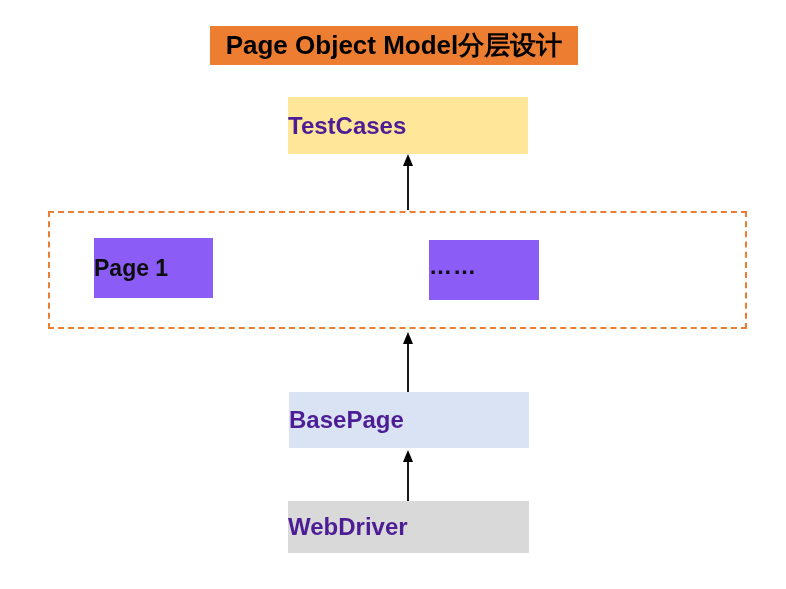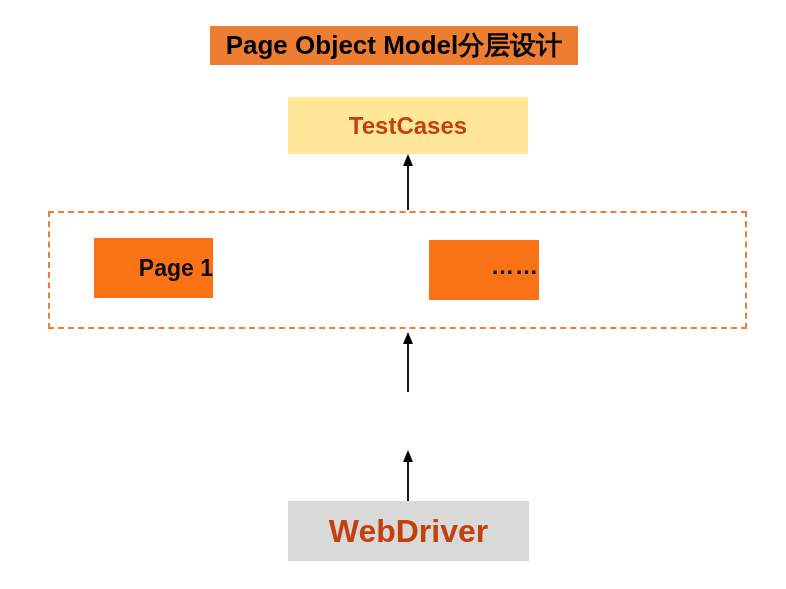--- a/index.html
+++ b/index.html
@@ -27,22 +27,22 @@
     justify-content: center;
     color: #000000;
     font-size: 26px;
     font-weight: bold;
     white-space: nowrap;
   }
   .node {
     position: absolute;
     display: flex;
     align-items: center;
-    justify-content: center;
-    color: #c2410c;
+    justify-content: flex-start;
+    color: #4c1d95;
     font-weight: bold;
   }
   .node-testcases {
     left: 288px;
     top: 97px;
     width: 240px;
     height: 57px;
     background: #FFE699;
     font-size: 24px;
   }
@@ -52,22 +52,22 @@
     top: 211px;
     width: 699px;
     height: 118px;
     border: 2px dashed #ED7D31;
     box-sizing: border-box;
   }
   .page-box {
     position: absolute;
     display: flex;
     align-items: center;
-    justify-content: flex-end;
-    background: #f97316;
+    justify-content: flex-start;
+    background: #8b5cf6;
     color: #0d0d0d;
     font-size: 23px;
     font-weight: bold;
     white-space: nowrap;
   }
   .page-1 { left: 44px;  top: 25px; width: 119px; height: 60px; }
   .page-2 { left: 213px; top: 25px; width: 118px; height: 60px; }
   .page-dots { left: 379px; top: 27px; width: 110px; height: 60px; }
   .page-dots span { transform: translateY(-4px); letter-spacing: 1px; }
   .page-n { left: 538px; top: 27px; width: 119px; height: 60px; }
@@ -76,23 +76,23 @@
     top: 392px;
     width: 240px;
     height: 56px;
     background: #DAE3F3;
     font-size: 24px;
   }
   .node-webdriver {
     left: 288px;
     top: 501px;
     width: 241px;
-    height: 60px;
+    height: 52px;
     background: #D9D9D9;
-    font-size: 32px;
+    font-size: 24px;
   }
   .arrow-layer {
     position: absolute;
     left: 0;
     top: 0;
     width: 786px;
     height: 589px;
     pointer-events: none;
   }
 </style>
@@ -111,20 +111,23 @@
 
   <div class="pages-container">
     <div class="page-box page-1">
       <span>Page 1</span>
     </div>
     <div class="page-box page-dots">
       <span>……</span>
     </div>
   </div>
 
+  <div class="node node-basepage">
+    <span>BasePage</span>
+  </div>
 
   <div class="node node-webdriver">
     <span>WebDriver</span>
   </div>
 
   <svg class="arrow-layer" viewBox="0 0 786 589" xmlns="http://www.w3.org/2000/svg">
 
     <g>
       <line x1="408" y1="210" x2="408" y2="164" stroke="#000000" stroke-width="1.8"></line>
       <polygon points="408,154 403,166 413,166" fill="#000000"></polygon>

